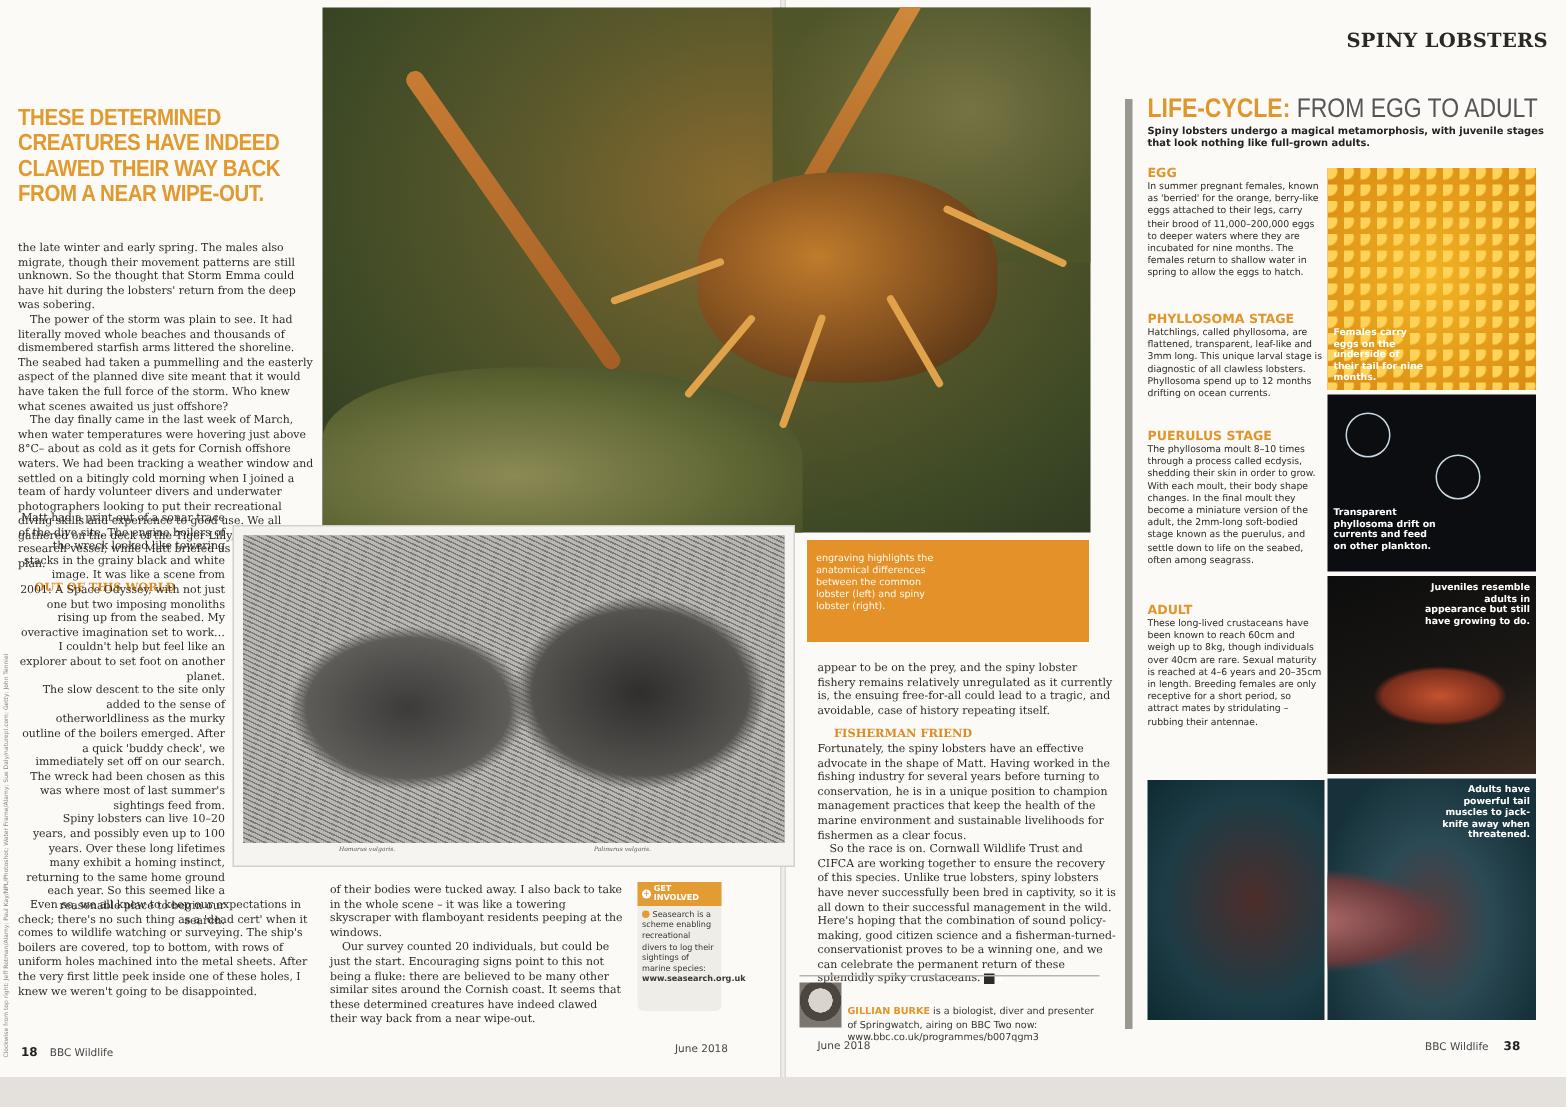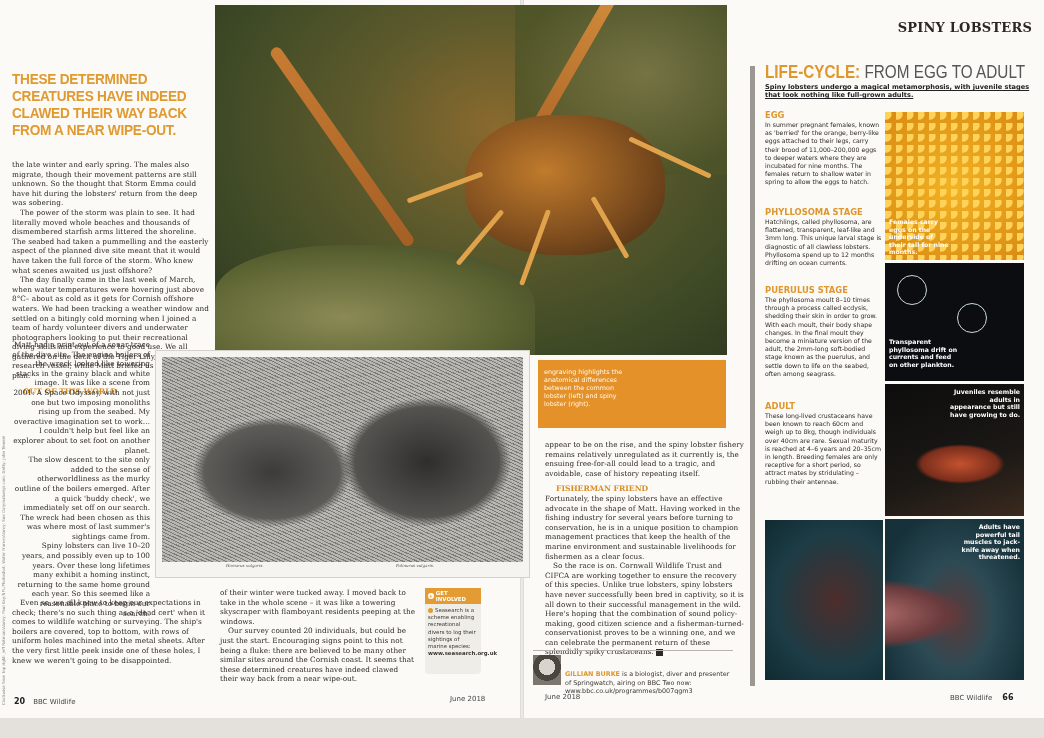--- a/index.html
+++ b/index.html
@@ -52,21 +52,21 @@
   .plus { display:inline-flex; width:6px; height:6px; border-radius:50%; background:#fff; color:#e39b34; font-size:5px; align-items:center; justify-content:center; line-height:1; }
 
   .folio { position: absolute; font-family: "DejaVu Sans", sans-serif; font-size: 7px; color: #444; }
   .folio b { font-size: 8px; color: #222; margin-right: 8px; }
 
   
   .section-title { position: absolute; right: 12px; top: 20px; font-family: "DejaVu Serif", serif; font-size: 13px; color: #2b2723; letter-spacing: .2px; font-weight: bold; }
   .lc-bar { position: absolute; left: 750px; top: 66px; width: 5px; height: 620px; background: #9b9892; }
   .lc-title { position: absolute; left: 765px; top: 62px; font-family: "Liberation Sans", sans-serif; font-size: 18px; line-height: 20px; color: #555; transform: scaleX(.85); transform-origin: left; white-space: nowrap; }
   .lc-title b { color: #df962c; }
-  .lc-sub { position: absolute; left: 765px; top: 83px; width: 270px; font-family: "DejaVu Sans", sans-serif; font-weight: bold; font-size: 6.6px; line-height: 8.2px; color: #222; text-decoration: underline; }
+  .lc-sub { position: absolute; left: 765px; top: 83px; width: 270px; font-family: "DejaVu Sans", sans-serif; font-weight: bold; font-size: 6.6px; line-height: 8.2px; color: #222; }
   .stage { position: absolute; left: 765px; width: 118px; font-family: "DejaVu Sans", sans-serif; }
   .stage h3 { font-size: 8.4px; font-weight: bold; color: #df962c; text-transform: uppercase; margin-bottom: 1px; }
   .stage p { font-size: 6.2px; line-height: 8.2px; color: #2e2a26; }
 
   .ph { position: absolute; left: 885px; width: 139px; overflow: hidden; font-family: "DejaVu Sans", sans-serif; font-weight: bold; font-size: 6.2px; line-height: 7.6px; color: #fff; }
   .ph .cap { position: absolute; }
   .ph-eggs { top: 112px; height: 148px; background: radial-gradient(circle at 10% 20%, #ffd35a 0 5px, transparent 6px) 0 0/11px 11px, radial-gradient(circle, #f2b324, #d98a12); }
   .ph-phyllo { top: 263px; height: 118px; background: #0c0d10; }
   .ph-juv { top: 384px; height: 132px; background: linear-gradient(160deg,#0d0d0d 0%,#1b1815 60%,#3b2a1f 100%); }
   .ph-adult { top: 519px; height: 161px; background: radial-gradient(ellipse at 50% 60%, #5c3a3b 0%, #2c4a54 40%, #16313a 80%); }
@@ -107,30 +107,30 @@
 
 <div class="col body-text" style="left:12px; top:124px; width:200px;margin-top:36px;">
   <p class="noindent">the late winter and early spring. The males also migrate, though their movement patterns are still unknown. So the thought that Storm Emma could have hit during the lobsters' return from the deep was sobering.</p>
   <p>The power of the storm was plain to see. It had literally moved whole beaches and thousands of dismembered starfish arms littered the shoreline. The seabed had taken a pummelling and the easterly aspect of the planned dive site meant that it would have taken the full force of the storm. Who knew what scenes awaited us just offshore?</p>
   <p>The day finally came in the last week of March, when water temperatures were hovering just above 8°C– about as cold as it gets for Cornish offshore waters. We had been tracking a weather window and settled on a bitingly cold morning when I joined a team of hardy volunteer divers and underwater photographers looking to put their recreational diving skills and experience to good use. We all gathered on the deck of the Tiger Lilly, the CIFCA research vessel, while Matt briefed us on the dive plan.</p>
   <div class="subhead">Out of this world</div>
 </div>
 
 <div class="col body-text" style="left:12px; top:340px; width:138px;text-align:right;">
   <p class="noindent">Matt had a print-out of a sonar trace of the dive site. The engine boilers of the wreck looked like towering stacks in the grainy black and white image. It was like a scene from 2001: A Space Odyssey, with not just one but two imposing monoliths rising up from the seabed. My overactive imagination set to work… I couldn't help but feel like an explorer about to set foot on another planet.</p>
-  <p>The slow descent to the site only added to the sense of otherworldliness as the murky outline of the boilers emerged. After a quick 'buddy check', we immediately set off on our search. The wreck had been chosen as this was where most of last summer's sightings came from.</p>
+  <p>The slow descent to the site only added to the sense of otherworldliness as the murky outline of the boilers emerged. After a quick 'buddy check', we immediately set off on our search. The wreck had been chosen as this was where most of last summer's sightings feed from.</p>
   <p>Spiny lobsters can live 10–20 years, and possibly even up to 100 years. Over these long lifetimes many exhibit a homing instinct, returning to the same home ground each year. So this seemed like a reasonable place to begin our search.</p>
 </div>
 
 <div class="col body-text" style="left:12px; top:598px; width:200px;">
   <p>Even so, we all knew to keep our expectations in check; there's no such thing as a 'dead cert' when it comes to wildlife watching or surveying. The ship's boilers are covered, top to bottom, with rows of uniform holes machined into the metal sheets. After the very first little peek inside one of these holes, I knew we weren't going to be disappointed.</p>
 </div>
 
 <div class="col body-text" style="left:220px; top:588px; width:196px;">
-  <p class="noindent">of their winter were tucked away. I moved back to take in the whole scene – it was like a towering skyscraper with flamboyant residents peeping at the windows.</p>
+  <p class="noindent">of their bodies were tucked away. I also back to take in the whole scene – it was like a towering skyscraper with flamboyant residents peeping at the windows.</p>
   <p>Our survey counted 20 individuals, but could be just the start. Encouraging signs point to this not being a fluke: there are believed to be many other similar sites around the Cornish coast. It seems that these determined creatures have indeed clawed their way back from a near wipe-out.</p>
 </div>
 
 <div class="woodcut">
   <div class="art">
     <div class="lob1"></div>
     <div class="lob2"></div>
   </div>
   <span class="label" style="left:70px">Homarus vulgaris.</span>
   <span class="label" style="left:240px">Palinurus vulgaris.</span>
@@ -145,44 +145,44 @@
     <span class="plus">+</span>
     <span>Get involved</span>
   </div>
   <div class="gi-body">
     <span class="dot"></span><span>Seasearch is a scheme enabling recreational divers to log their sightings of marine species:</span>
     <b>www.seasearch.org.uk</b>
   </div>
 </div>
 
 <div class="folio" style="left:14px; top:697px;">
-  <b>20</b><span>BBC Wildlife</span>
+  <b>18</b><span>BBC Wildlife</span>
 </div>
 <div class="folio" style="left:450px; top:695px;">June 2018</div>
 
 <div class="section-title" style="text-transform:uppercase">Spiny Lobsters</div>
 
 <div class="col body-text" style="left:545px; top:440px; width:200px;">
-  <p class="noindent">appear to be on the rise, and the spiny lobster fishery remains relatively unregulated as it currently is, the ensuing free-for-all could lead to a tragic, and avoidable, case of history repeating itself.</p>
+  <p class="noindent">appear to be on the prey, and the spiny lobster fishery remains relatively unregulated as it currently is, the ensuing free-for-all could lead to a tragic, and avoidable, case of history repeating itself.</p>
   <div class="subhead">Fisherman friend</div>
   <p class="noindent">Fortunately, the spiny lobsters have an effective advocate in the shape of Matt. Having worked in the fishing industry for several years before turning to conservation, he is in a unique position to champion management practices that keep the health of the marine environment and sustainable livelihoods for fishermen as a clear focus.</p>
   <p><span>So the race is on. Cornwall Wildlife Trust and CIFCA are working together to ensure the recovery of this species. Unlike true lobsters, spiny lobsters have never successfully been bred in captivity, so it is all down to their successful management in the wild. Here's hoping that the combination of sound policy-making, good citizen science and a fisherman-turned-conservationist proves to be a winning one, and we can celebrate the permanent return of these splendidly spiky crustaceans.</span> <span class="endmark">■</span></p>
 </div>
 
 <div class="author">
   <div class="avatar"></div>
   <div class="bio">
     <span class="name">Gillian Burke</span>
     <span>is a biologist, diver and presenter of Springwatch, airing on BBC Two now: www.bbc.co.uk/programmes/b007qgm3</span>
   </div>
 </div>
 
 <div class="folio" style="left:545px; top:693px;">June 2018</div>
 <div class="folio" style="left:950px; top:693px;">
-  <span style="margin-right:10px">BBC Wildlife</span><b>66</b>
+  <span style="margin-right:10px">BBC Wildlife</span><b>38</b>
 </div>
 
 <div class="lc-bar"></div>
 <div class="lc-title" style="text-transform:uppercase">
   <b>Life-cycle:</b> <span>From egg to adult</span>
 </div>
 <div class="lc-sub">Spiny lobsters undergo a magical metamorphosis, with juvenile stages that look nothing like full-grown adults.</div>
 
 <div class="stage" style="top:110px">
   <h3>Egg</h3>

